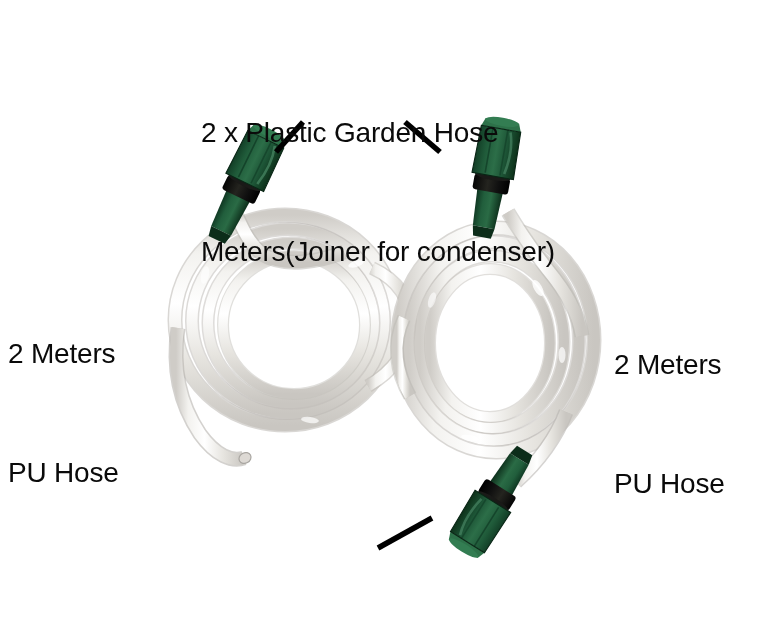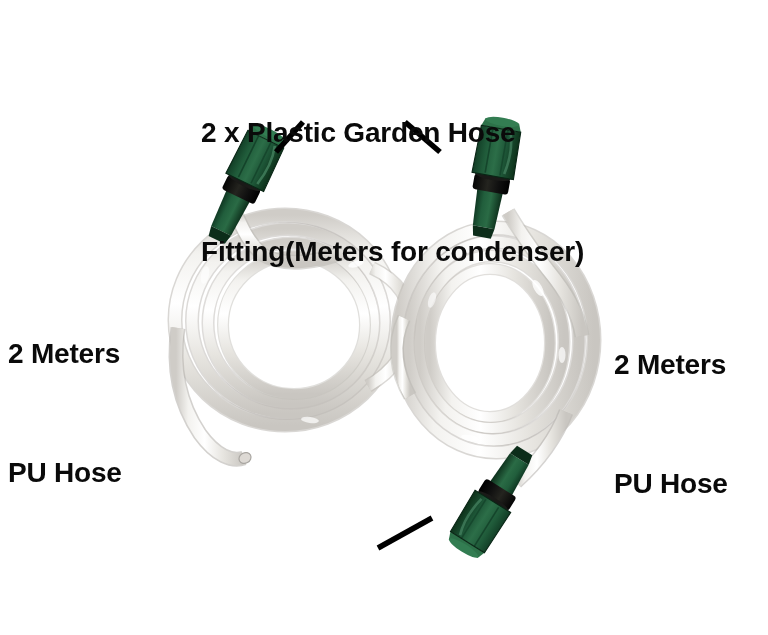--- a/index.html
+++ b/index.html
@@ -15,21 +15,21 @@
     position: relative;
     width: 768px;
     height: 635px;
     background: #ffffff;
     overflow: hidden;
   }
   .label {
     position: absolute;
     color: #0a0a0a;
     font-family: "Liberation Sans", sans-serif;
-    font-weight: bold;
+    font-weight: normal;
     font-size: 28px;
     line-height: 1.42;
     white-space: pre;
     letter-spacing: -0.2px;
   }
   .label .ln { display: block; }
 
   #label-top      { left: 201px; top: 33px;  }
   #label-left     { left: 8px;   top: 254px; }
   #label-right    { left: 614px; top: 265px; }
@@ -191,21 +191,21 @@
       <path d="M -20,-52 L 20,-52 L 21,-4 L -21,-4 Z" fill="none" stroke="#092515" stroke-width="1.1"></path>
     </g>
 
     <line x1="303" y1="122" x2="276" y2="152" stroke="#000000" stroke-width="5.5" stroke-linecap="butt"></line>
     <line x1="405" y1="122" x2="440" y2="152" stroke="#000000" stroke-width="5.5" stroke-linecap="butt"></line>
     <line x1="378" y1="548" x2="432" y2="518" stroke="#000000" stroke-width="5.5" stroke-linecap="butt"></line>
   </svg>
 
   <div class="label" id="label-top">
     <span class="ln">2 x Plastic Garden Hose</span>
-    <span class="ln">Fitting(Meters for condenser)</span>
+    <span class="ln">Meters(Joiner for condenser)</span>
   </div>
 
   <div class="label" id="label-left">
     <span class="ln">2 Meters</span>
     <span class="ln">PU Hose</span>
   </div>
 
   <div class="label" id="label-right">
     <span class="ln">2 Meters</span>
     <span class="ln">PU Hose</span>

